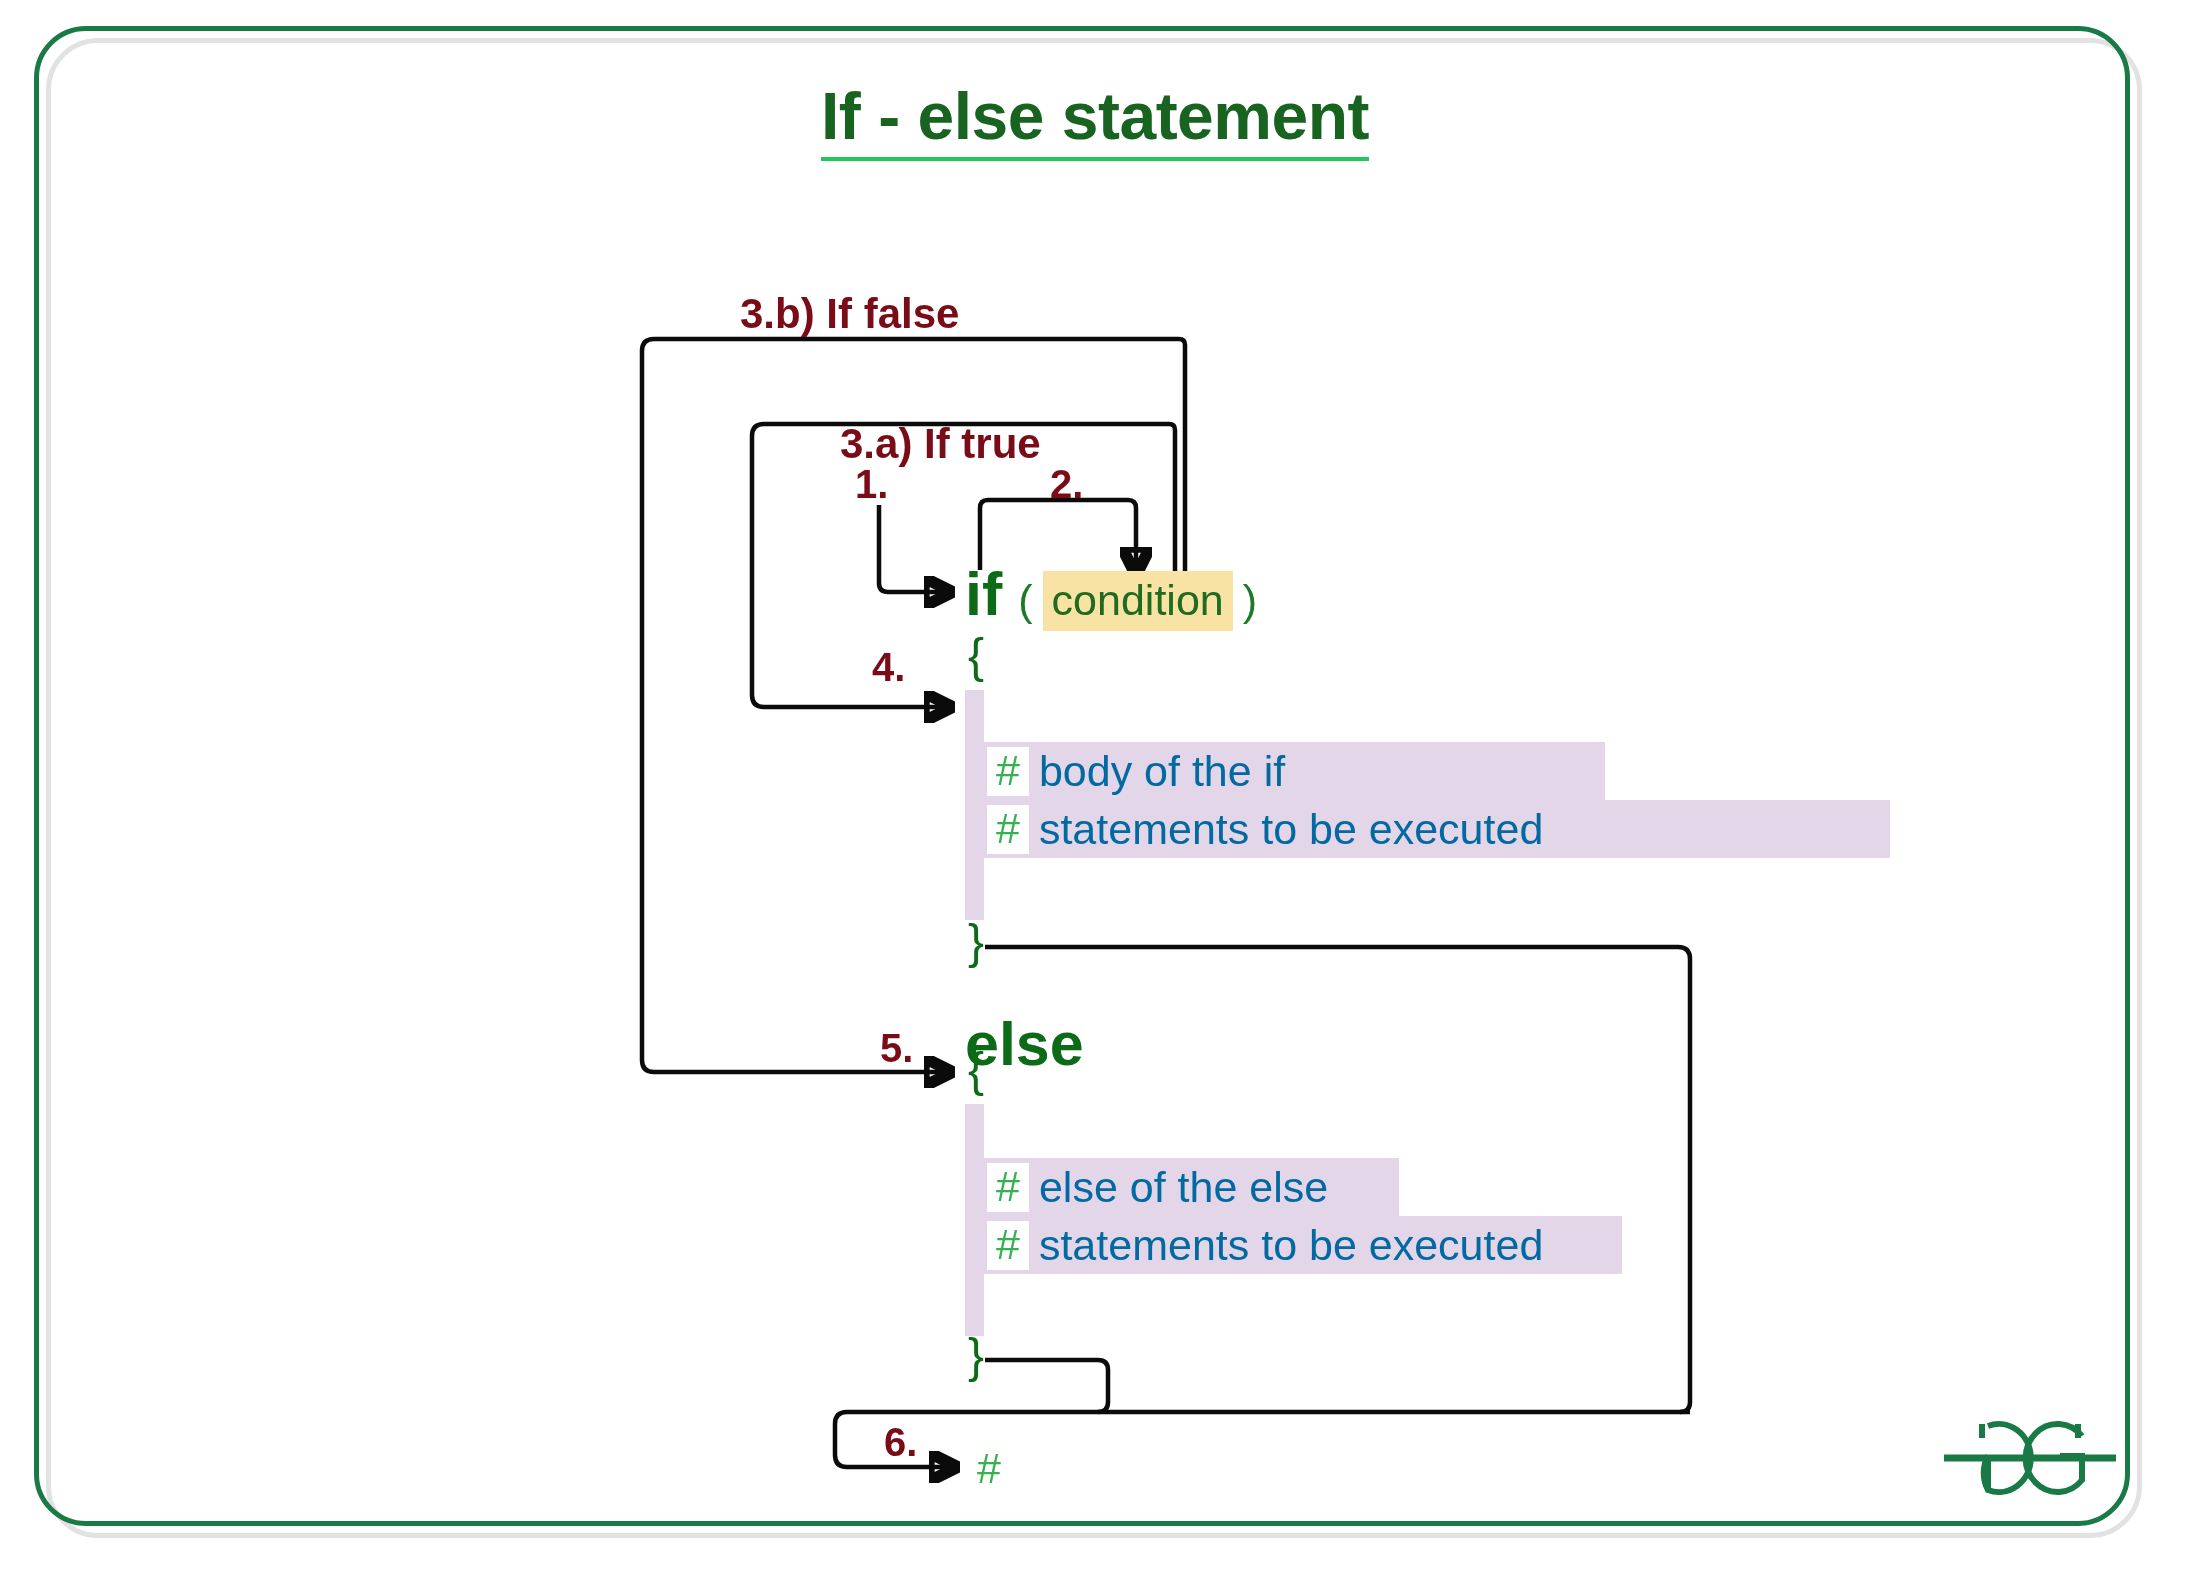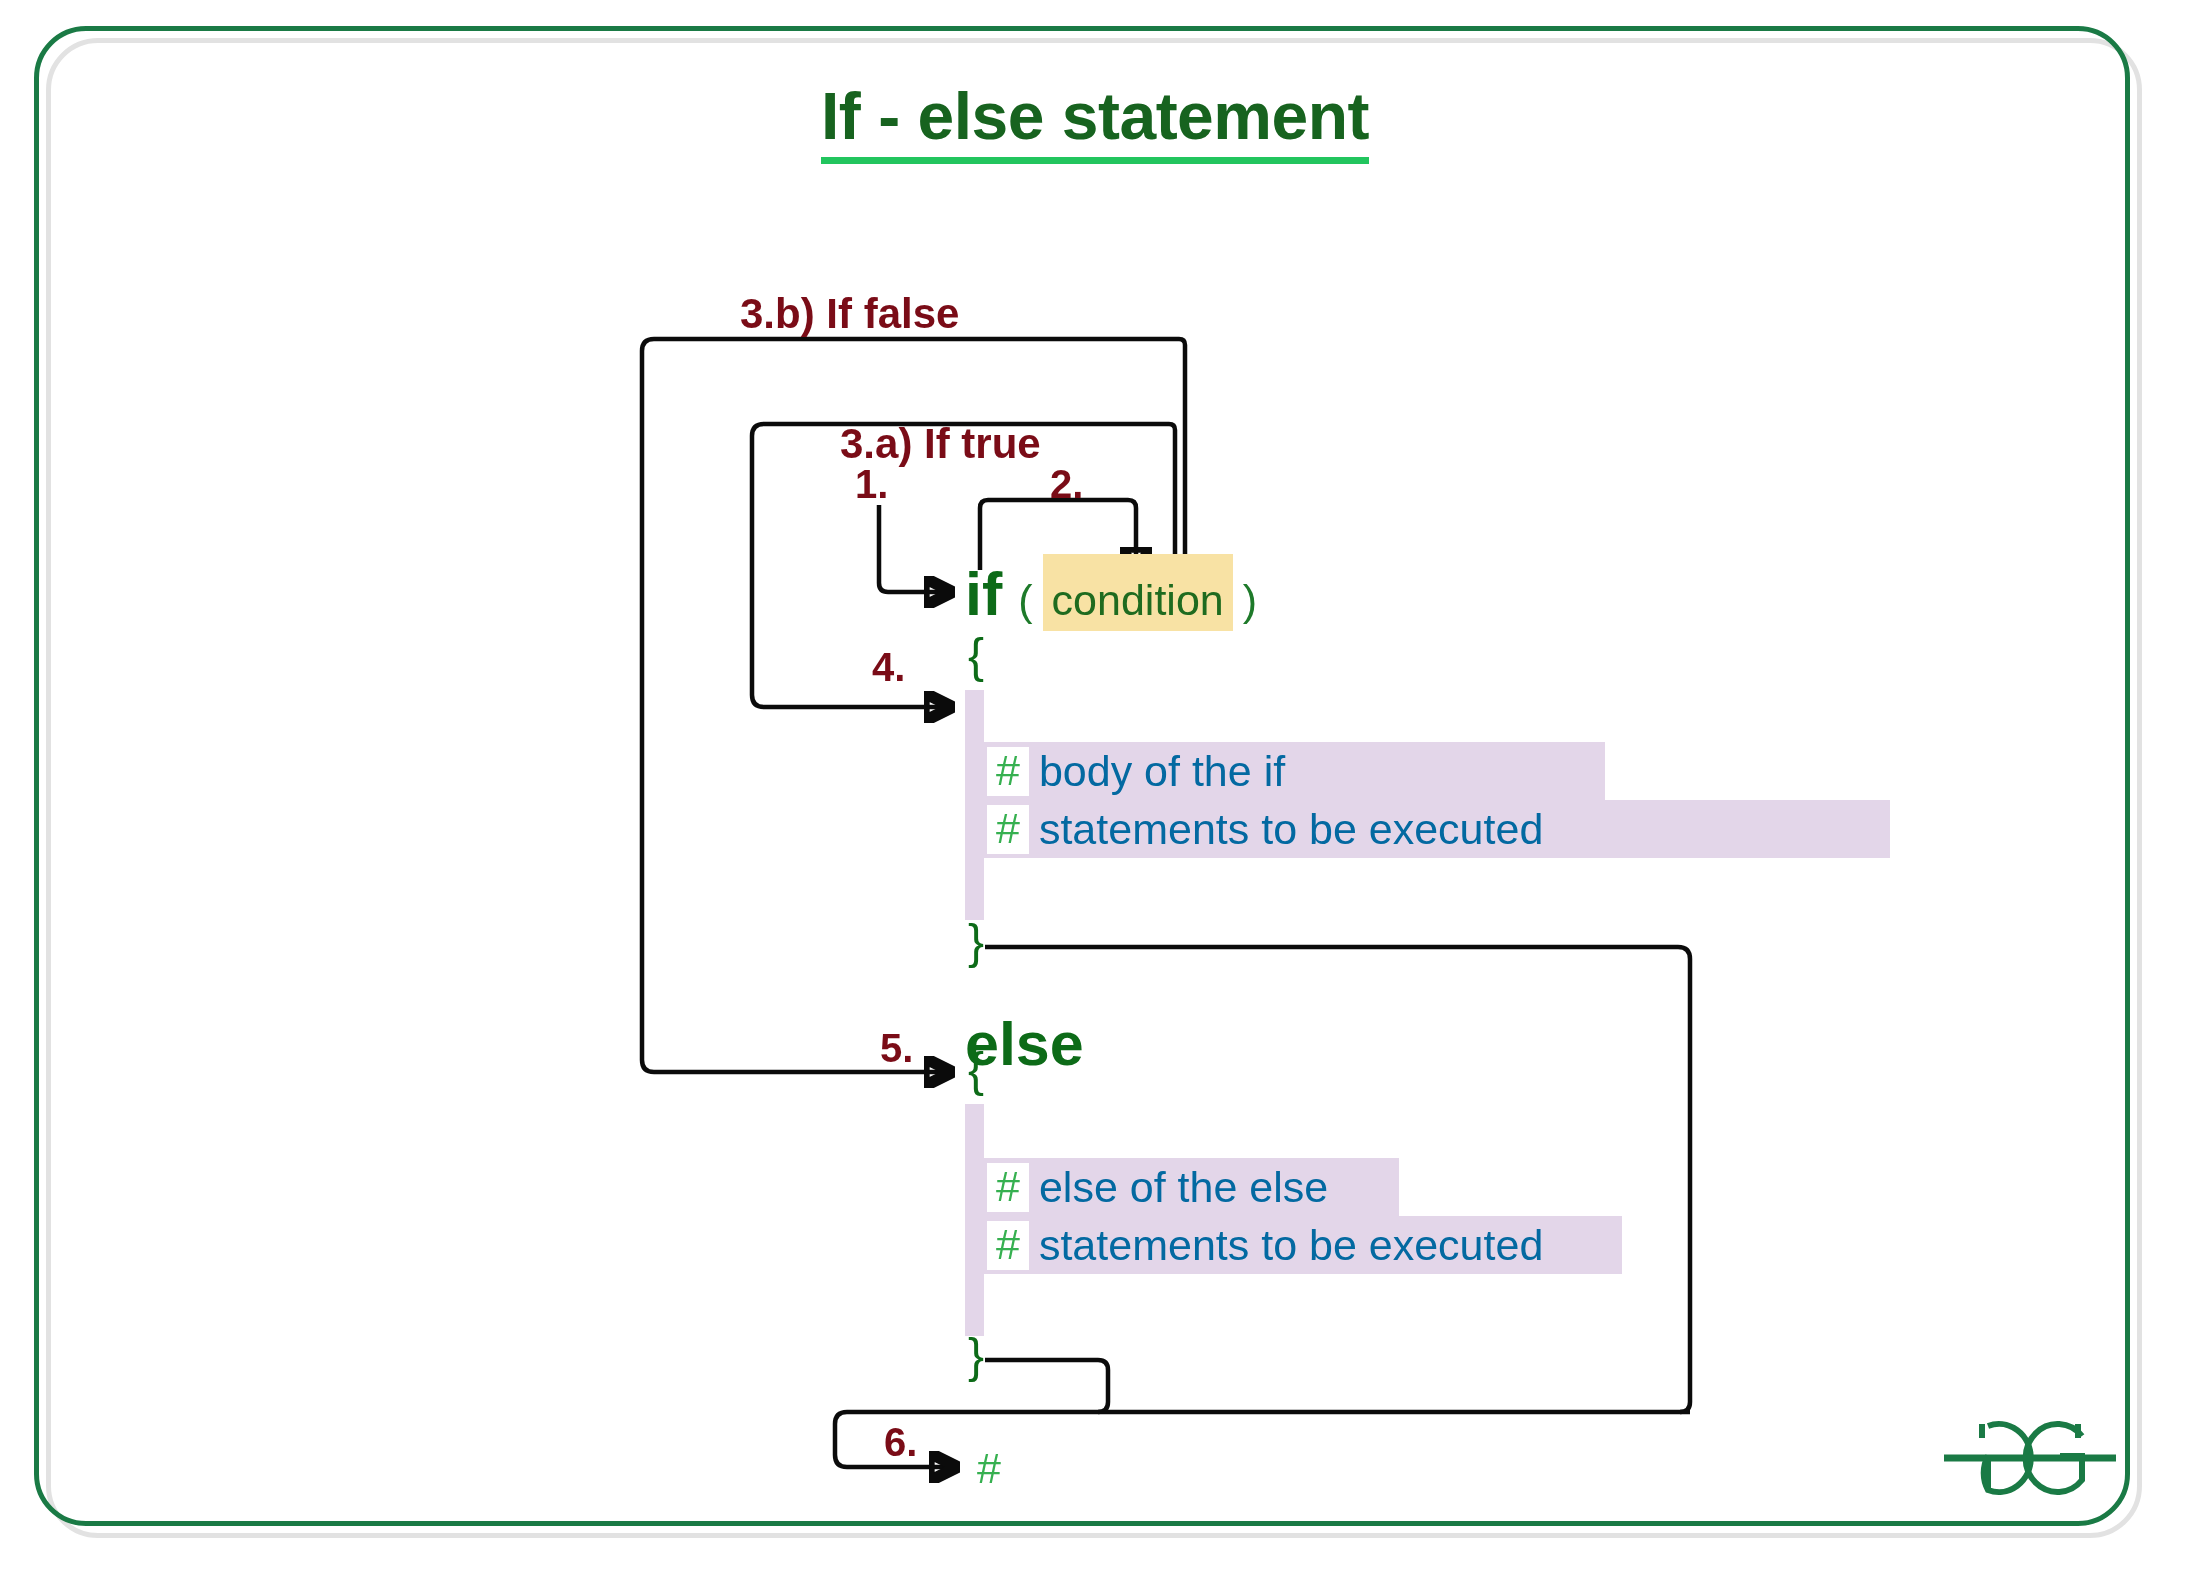--- a/index.html
+++ b/index.html
@@ -41,21 +41,21 @@
     position: absolute;
     left: 0; top: 78px;
     width: 2190px;
     text-align: center;
     font-size: 66px;
     font-weight: bold;
     color: #17631f;
     letter-spacing: -0.5px;
   }
   #title span {
-    border-bottom: 7px solid #22c55e;
+    border-bottom: 4px solid #22c55e;
     padding-bottom: 4px;
   }
 
   
   #wires {
     position: absolute;
     left: 0; top: 0;
     width: 2190px; height: 1587px;
     pointer-events: none;
   }
@@ -77,21 +77,21 @@
     font-size: 43px;
     color: #17631f;
     white-space: nowrap;
     line-height: 1;
   }
   .kw { font-weight: bold; color: #0d6b18; font-size: 61px; }
   .brace { color: #0d6b18; font-size: 48px; font-weight: 500; }
   .paren { color: #1e7a2a; font-weight: normal; }
   .cond-box {
     background: #f8e2a4;
-    padding: 22px 9px 7px 9px;
+    padding: 5px 9px 7px 9px;
     color: #1f6b1f;
   }
   
   .cmt {
     position: absolute;
     height: 58px;
     background: #e3d6e9;
     display: flex;
     align-items: center;
     padding-left: 22px;

